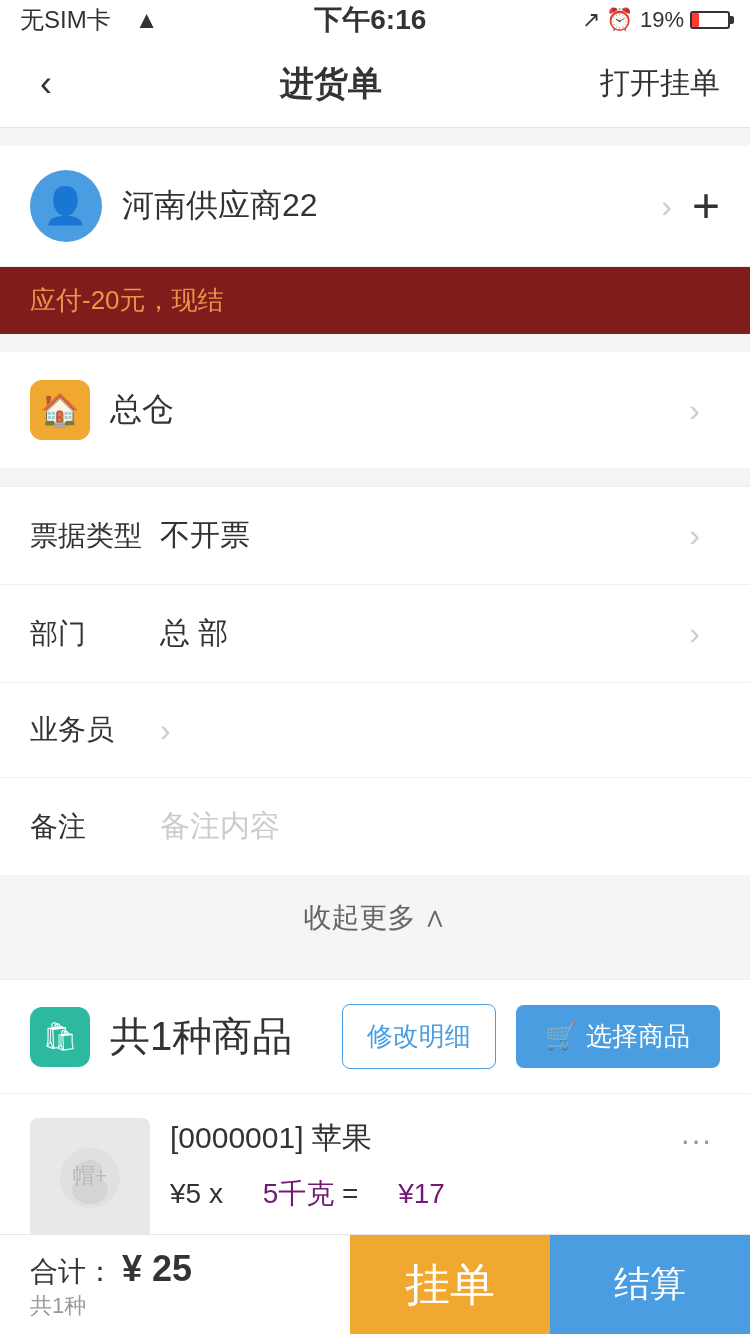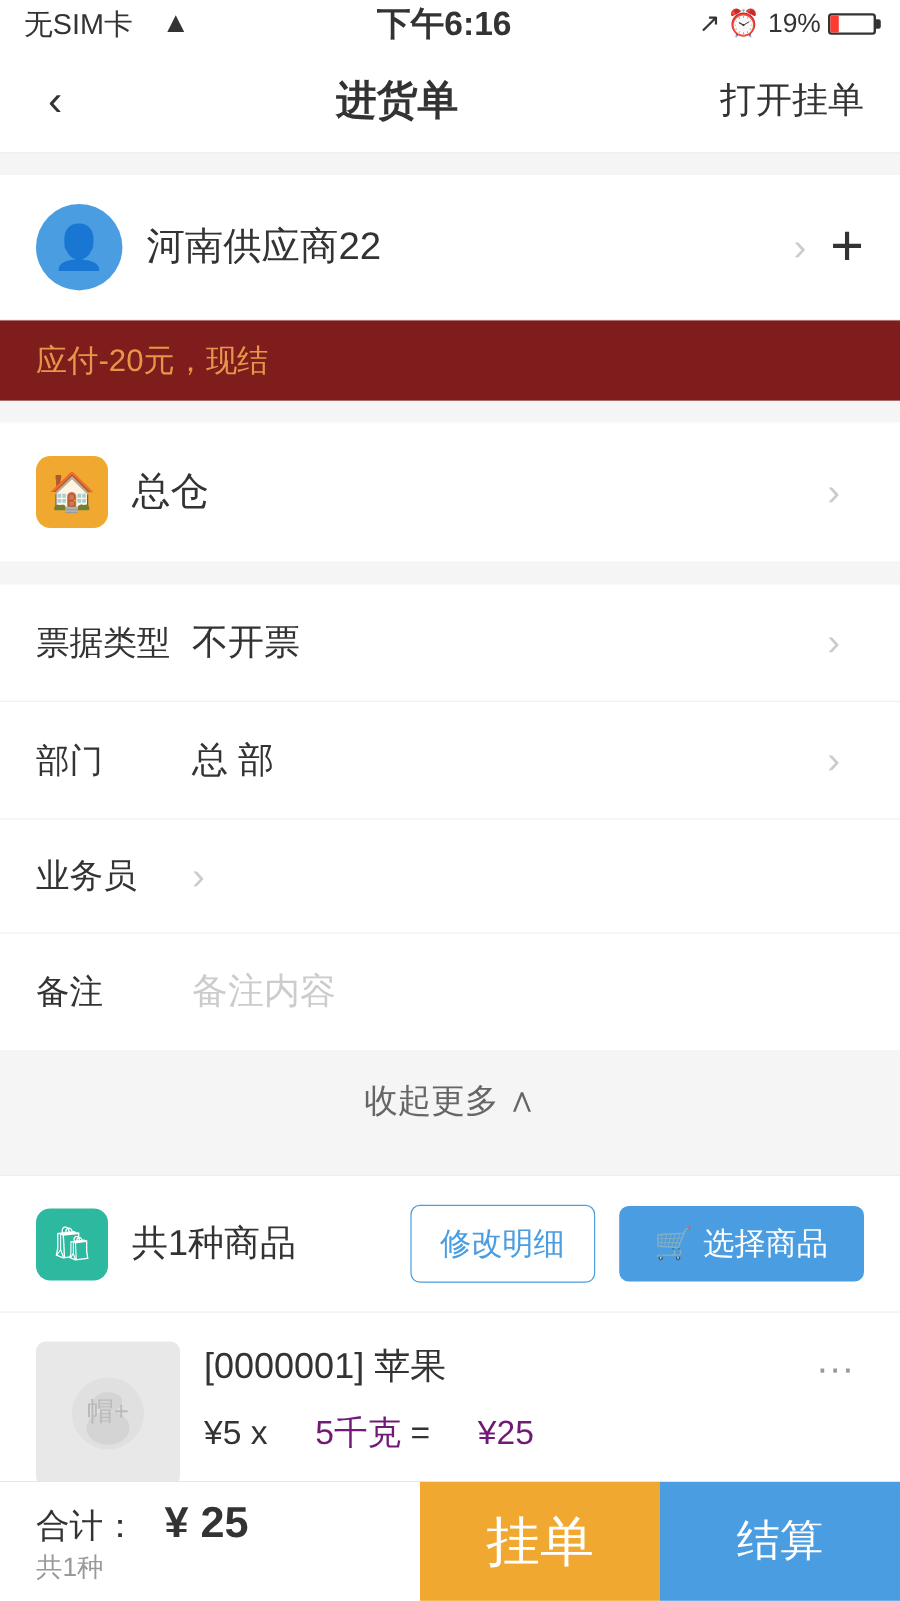--- a/index.html
+++ b/index.html
@@ -205,21 +205,21 @@
       width: 60px; height: 60px;
       border-radius: 12px;
       background: #2db8a0;
       display: flex; align-items: center; justify-content: center;
       font-size: 28px;
       color: #fff;
       flex-shrink: 0;
     }
     .products-count {
       flex: 1;
-      font-size: 30px;
+      font-size: 40px;
       color: #333;
     }
     .btn-outline {
       border: 1.5px solid #4a9de0;
       color: #4a9de0;
       background: #fff;
       border-radius: 8px;
       padding: 14px 24px;
       font-size: 26px;
       cursor: pointer;
@@ -294,21 +294,21 @@
     }
     .total-section {
       flex: 1;
       padding: 0 30px;
     }
     .total-label {
       font-size: 28px;
       color: #333;
       display: flex;
       align-items: baseline;
-      gap: 23px;
+      gap: 8px;
     }
     .total-amount {
       font-size: 36px;
       font-weight: 600;
       color: #333;
       text-align: center;
     }
     .total-sub {
       font-size: 22px;
       color: #999;
@@ -437,21 +437,21 @@
       <text x="40" y="45" text-anchor="middle" font-size="22" fill="#777">帽+</text>
     </svg>
   </div>
   <div class="product-info">
     <div class="product-name">[0000001] 苹果</div>
     <div class="product-price">
       <span>¥5</span>
       <span> x </span>
       <span class="price-blue">5千克</span>
       <span> = </span>
-      <span class="price-blue">¥25</span>
+      <span class="price-blue">¥17</span>
     </div>
   </div>
   <span class="product-menu">···</span>
 </div>
 
 <div style="height: 100px;"></div>
 
 <div class="bottom-bar">
   <div class="total-section">
     <div class="total-label">

